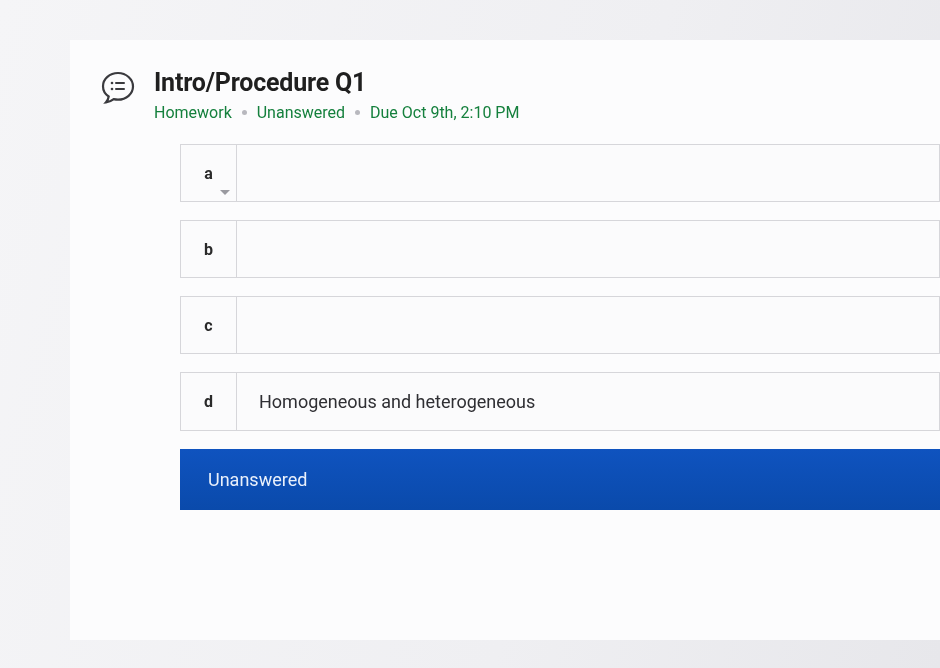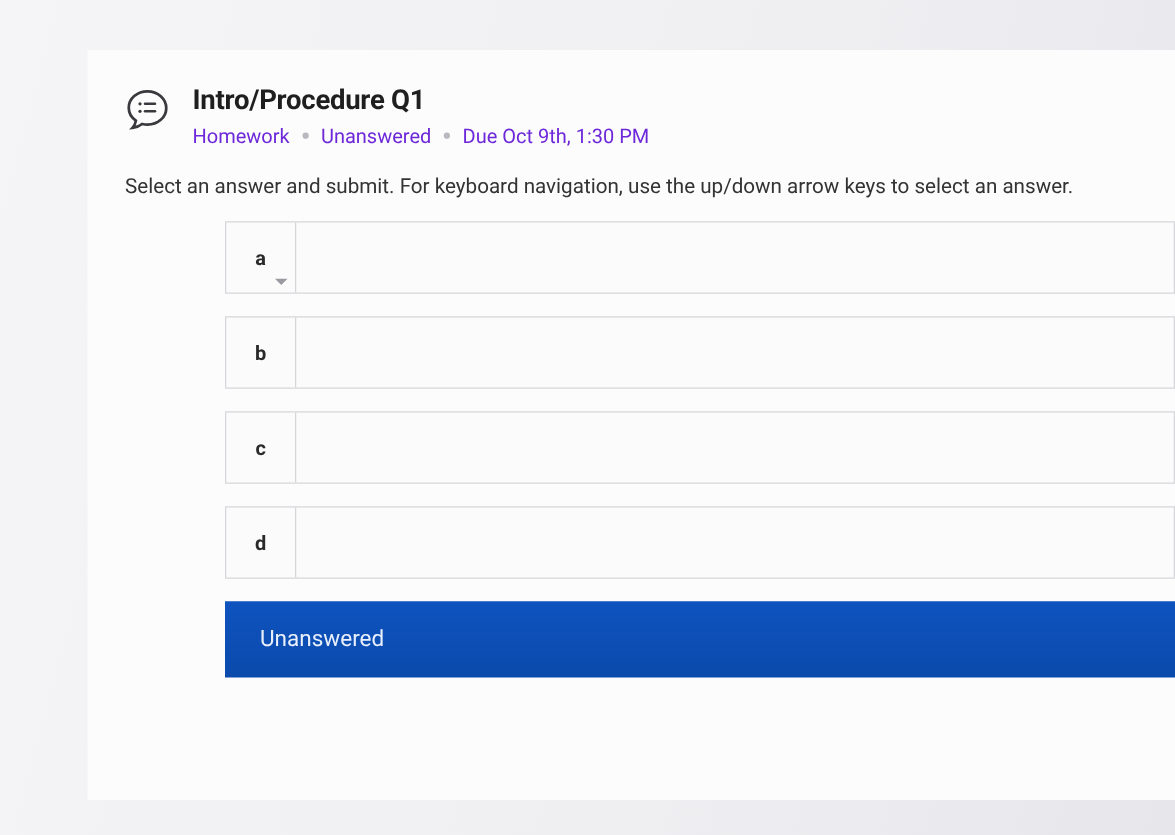--- a/index.html
+++ b/index.html
@@ -28,29 +28,29 @@
       padding: 0 30px 0 30px;
       margin-bottom: 22px;
     }
     .bubble-icon {
       width: 36px;
       height: 36px;
       flex: 0 0 36px;
       margin-top: 2px;
     }
     .title {
-      font-size: 22px;
+      font-size: 25px;
       font-weight: 700;
       color: #1f1f1f;
       margin-bottom: 6px;
       letter-spacing: -0.2px;
     }
     .meta {
       font-size: 16px;
-      color: #6d28d9;
+      color: #15803d;
       display: flex;
       align-items: center;
       gap: 10px;
       flex-wrap: wrap;
     }
     .meta .dot {
       width: 5px;
       height: 5px;
       border-radius: 50%;
       background: #b8b8be;
@@ -135,27 +135,26 @@
           <rect x="15" y="18" width="10" height="2" rx="1" fill="#3a3a3e"></rect>
         </svg>
       </span>
       <div>
         <div class="title">Intro/Procedure Q1</div>
         <div class="meta">
           <span>Homework</span>
           <span class="dot"></span>
           <span>Unanswered</span>
           <span class="dot"></span>
-          <span>Due Oct 9th, 1:30 PM</span>
+          <span>Due Oct 9th, 2:10 PM</span>
         </div>
       </div>
     </div>
 
 
-    <div class="instruction">Select an answer and submit. For keyboard navigation, use the up/down arrow keys to select an answer.</div>
 
     <div class="options">
 
       <div class="option">
         <div class="opt-letter">
           <span>a</span>
           <span class="caret"></span>
         </div>
       </div>
 
@@ -168,20 +167,21 @@
       <div class="option">
         <div class="opt-letter">
           <span>c</span>
         </div>
       </div>
 
       <div class="option">
         <div class="opt-letter">
           <span>d</span>
         </div>
+        <div class="opt-text">Homogeneous and heterogeneous</div>
       </div>
 
     </div>
 
     <div class="footer-bar">
       <span>Unanswered</span>
     </div>
 
   </div>
 </div>

